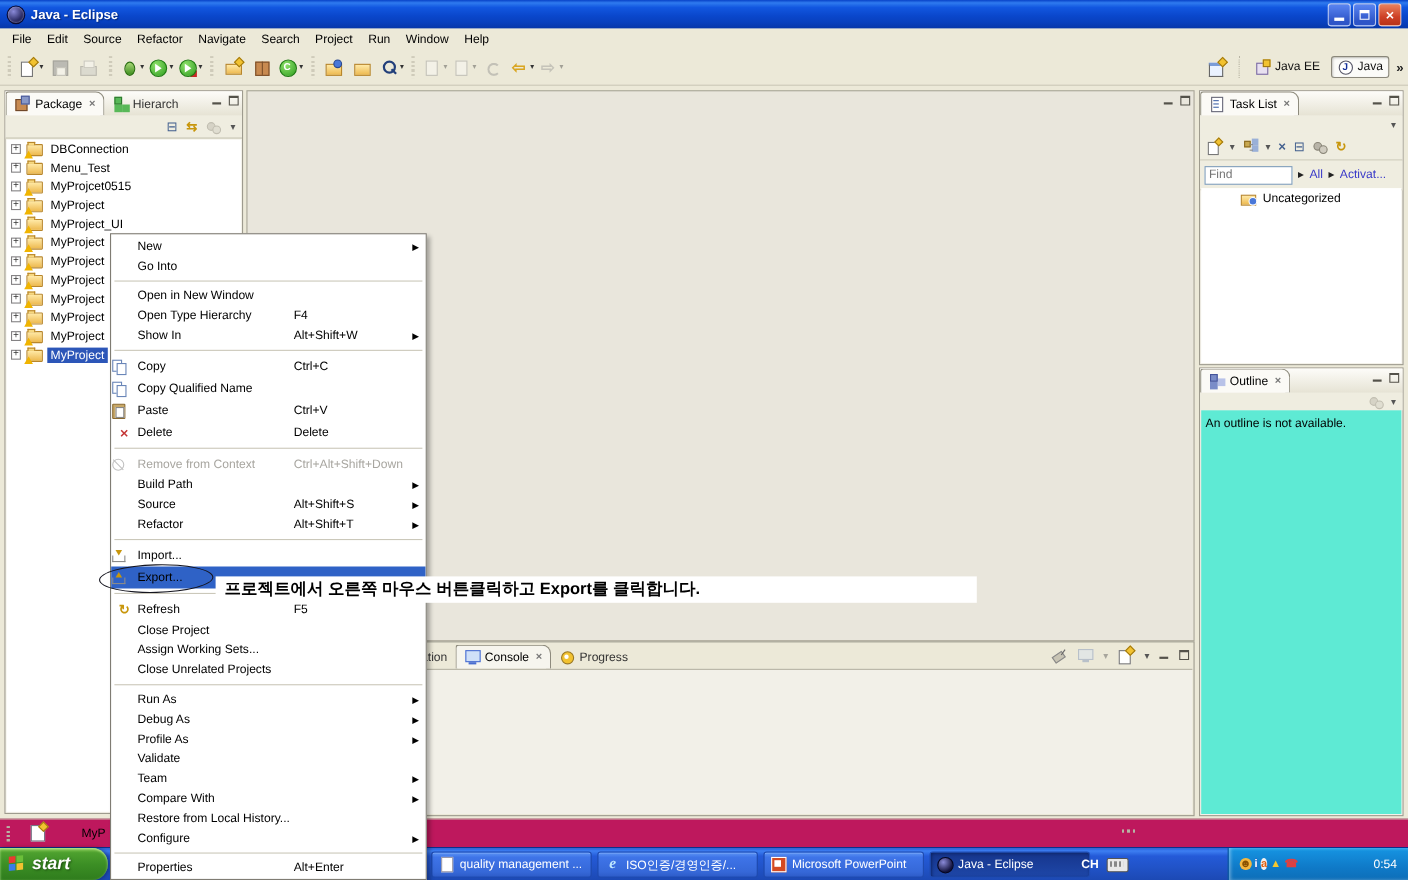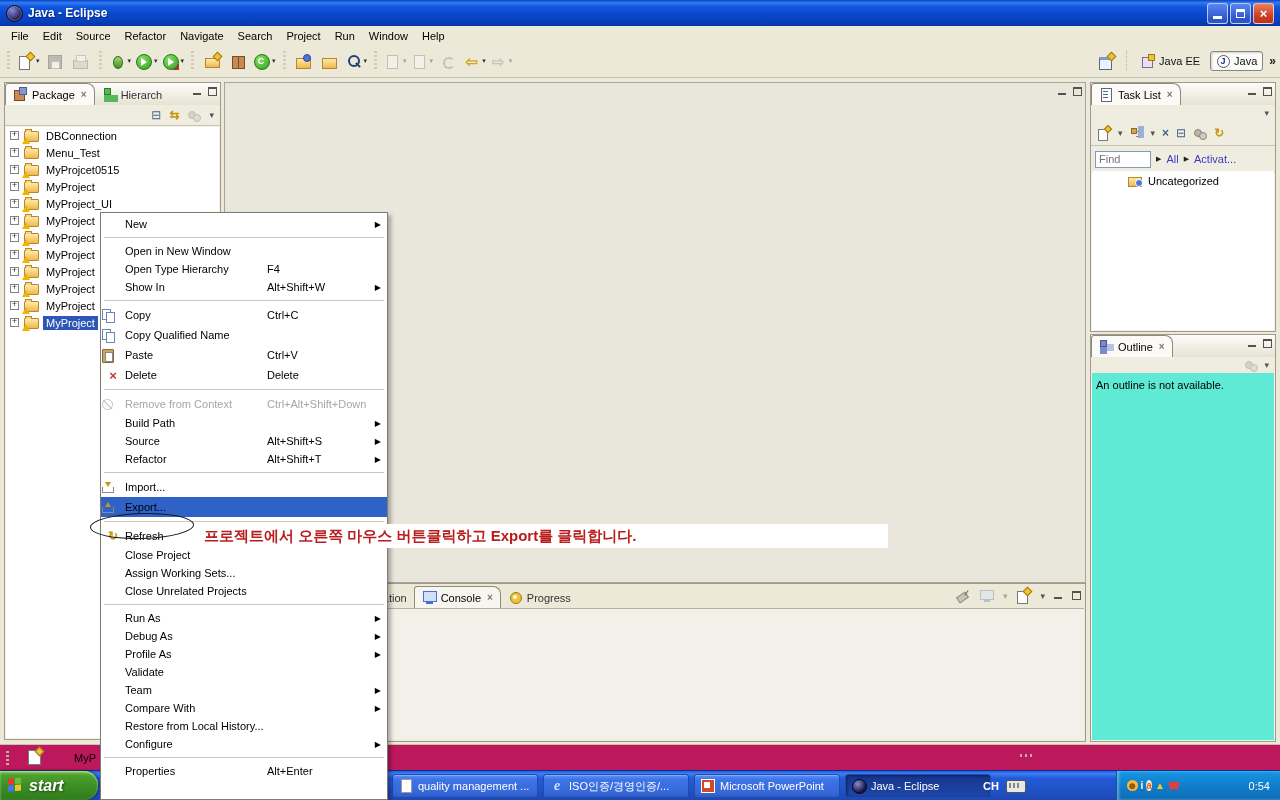--- a/index.html
+++ b/index.html
@@ -130,21 +130,21 @@
   .t-new::before{content:"";position:absolute;left:1px;top:3px;width:8px;height:10px;background:#fff;border:1px solid #777;}
   .t-new::after{content:"";position:absolute;right:0;top:0;width:4px;height:4px;background:#F2C230;transform:rotate(45deg);border:1px solid #A07810;}
   .t-cat{width:14px;height:14px;position:relative;}
   .t-cat::before{content:"";position:absolute;left:1px;top:2px;width:4px;height:4px;background:#C8A850;border:1px solid #8A6A20;box-shadow:7px 4px 0 #9AB0D8,7px -2px 0 #9AB0D8;}
   .t-cat::after{content:"";position:absolute;left:6px;top:5px;width:3px;height:1px;background:#888;box-shadow:0 5px 0 #888;}
   .t-x{color:#44618F;font-weight:bold;font-size:12px;}
   .t-filter{width:14px;height:14px;position:relative;}
   .t-filter::before{content:"";position:absolute;left:1px;top:3px;width:6px;height:6px;border-radius:50%;background:#B8B4A8;border:1px solid #8A8678;}
   .t-filter::after{content:"";position:absolute;left:6px;top:6px;width:6px;height:6px;border-radius:50%;background:#D0CCC0;border:1px solid #8A8678;}
   .findrow{height:26px;display:flex;align-items:center;padding:0 4px;gap:3px;background:#EFEDE0;border-bottom:1px solid #D8D5C4;}
-  .findrow input{width:56px;height:17px;border:1px solid #7F9DB9;font:11px "Liberation Sans",sans-serif;padding:1px 3px;box-sizing:border-box;}
+  .findrow input{width:80px;height:17px;border:1px solid #7F9DB9;font:11px "Liberation Sans",sans-serif;padding:1px 3px;box-sizing:border-box;}
   .fArr{font-size:7px;color:#222;margin:0 2px;}
   .tllink{color:#3A3AC8;}
   .tlcontent{position:absolute;left:1px;right:1px;top:88px;bottom:1px;background:#fff;}
   .cat{display:flex;align-items:center;gap:5px;padding:3px 0 0 36px;}
   .cfold{width:15px;height:13px;position:relative;display:inline-block;}
   .cfold::before{content:"";position:absolute;left:0;top:3px;width:12px;height:8px;background:linear-gradient(#FFE9A6,#EDB94F);border:1px solid #B8862B;}
   .cfold::after{content:"";position:absolute;right:0;bottom:0;width:6px;height:6px;border-radius:50%;background:#4A78D8;border:1px solid #fff;}
   
   #outline{left:1090px;top:256px;width:186px;height:408px;}
   .olcontent{position:absolute;left:1px;right:1px;top:38px;bottom:1px;background:#5eead4;padding:6px 4px;box-sizing:border-box;color:#000;}
@@ -210,21 +210,21 @@
   .mic-remove-context{width:13px;height:13px;position:relative;opacity:.6;}
   .mic-remove-context::before{content:"";position:absolute;left:1px;top:1px;width:9px;height:9px;border-radius:50%;border:1px solid #999;}
   .mic-remove-context::after{content:"";position:absolute;left:0;top:6px;width:13px;height:1px;background:#999;transform:rotate(45deg);}
   .mic-import,.mic-export{width:13px;height:13px;position:relative;}
   .mic-import::before,.mic-export::before{content:"";position:absolute;left:1px;bottom:1px;width:10px;height:5px;border:1px solid #8A8A8A;border-top:none;}
   .mic-import::after{content:"";position:absolute;left:4px;top:1px;border-left:3px solid transparent;border-right:3px solid transparent;border-top:5px solid #C8960C;}
   .mic-export::after{content:"";position:absolute;left:4px;top:1px;border-left:3px solid transparent;border-right:3px solid transparent;border-bottom:5px solid #C8960C;}
   .mic-refresh{color:#C8960C;font-weight:bold;font-size:12px;line-height:13px;}
   
   #annot{position:absolute;left:196px;top:524px;width:692px;height:24px;background:#FFFFFF;z-index:110;
-    font-weight:bold;font-size:15px;line-height:24px;padding-left:8px;color:#b91c1c;box-sizing:border-box;white-space:nowrap;}
+    font-weight:bold;font-size:15px;line-height:24px;padding-left:8px;color:#000000;box-sizing:border-box;white-space:nowrap;}
   #ellipse{position:absolute;left:90px;top:513px;width:102px;height:24px;border:1.5px solid #15151F;border-radius:50%;z-index:120;transform:rotate(-1.5deg);pointer-events:none;}
 </style>
 </head>
 <body>
 
 <div class="screen">
 
   <div id="titlebar">
     <span class="app-icon"></span>
     <span class="title">Java - Eclipse</span>
@@ -603,20 +603,24 @@
       <span class="clock">0:54</span>
     </div>
   </div>
 
   <div id="ctxmenu">
       <div class="mi">
         <span class="ic"></span>
         <span class="lbl">New</span>
         <span class="arr">▶</span>
       </div>
+      <div class="mi">
+        <span class="ic"></span>
+        <span class="lbl">Go Into</span>
+      </div>
       <div class="msep"></div>
       <div class="mi">
         <span class="ic"></span>
         <span class="lbl">Open in New Window</span>
       </div>
       <div class="mi">
         <span class="ic"></span>
         <span class="lbl">Open Type Hierarchy</span>
         <span class="sc">F4</span>
       </div>

